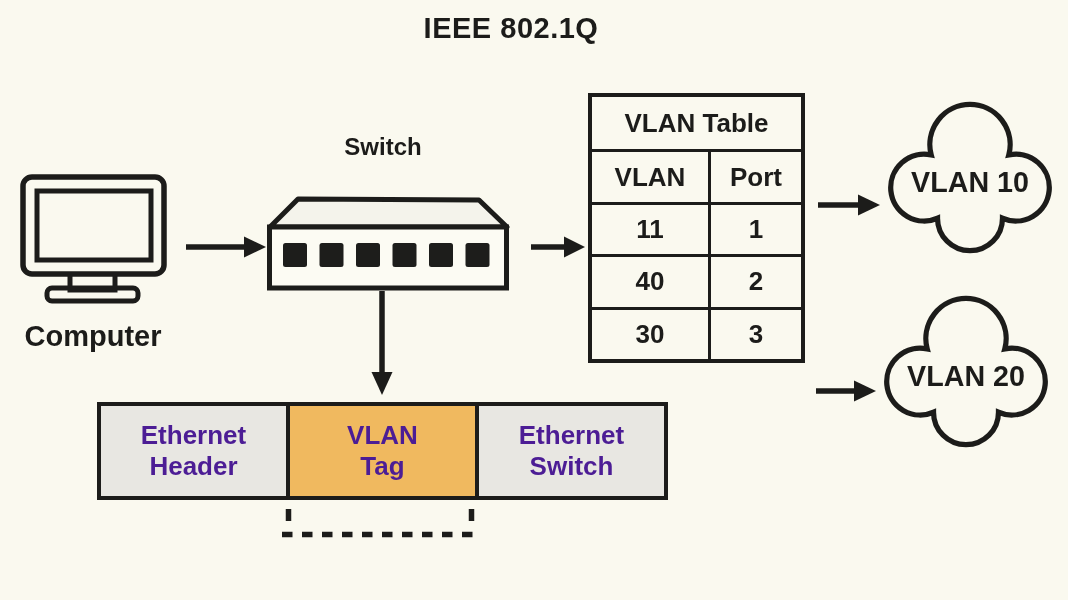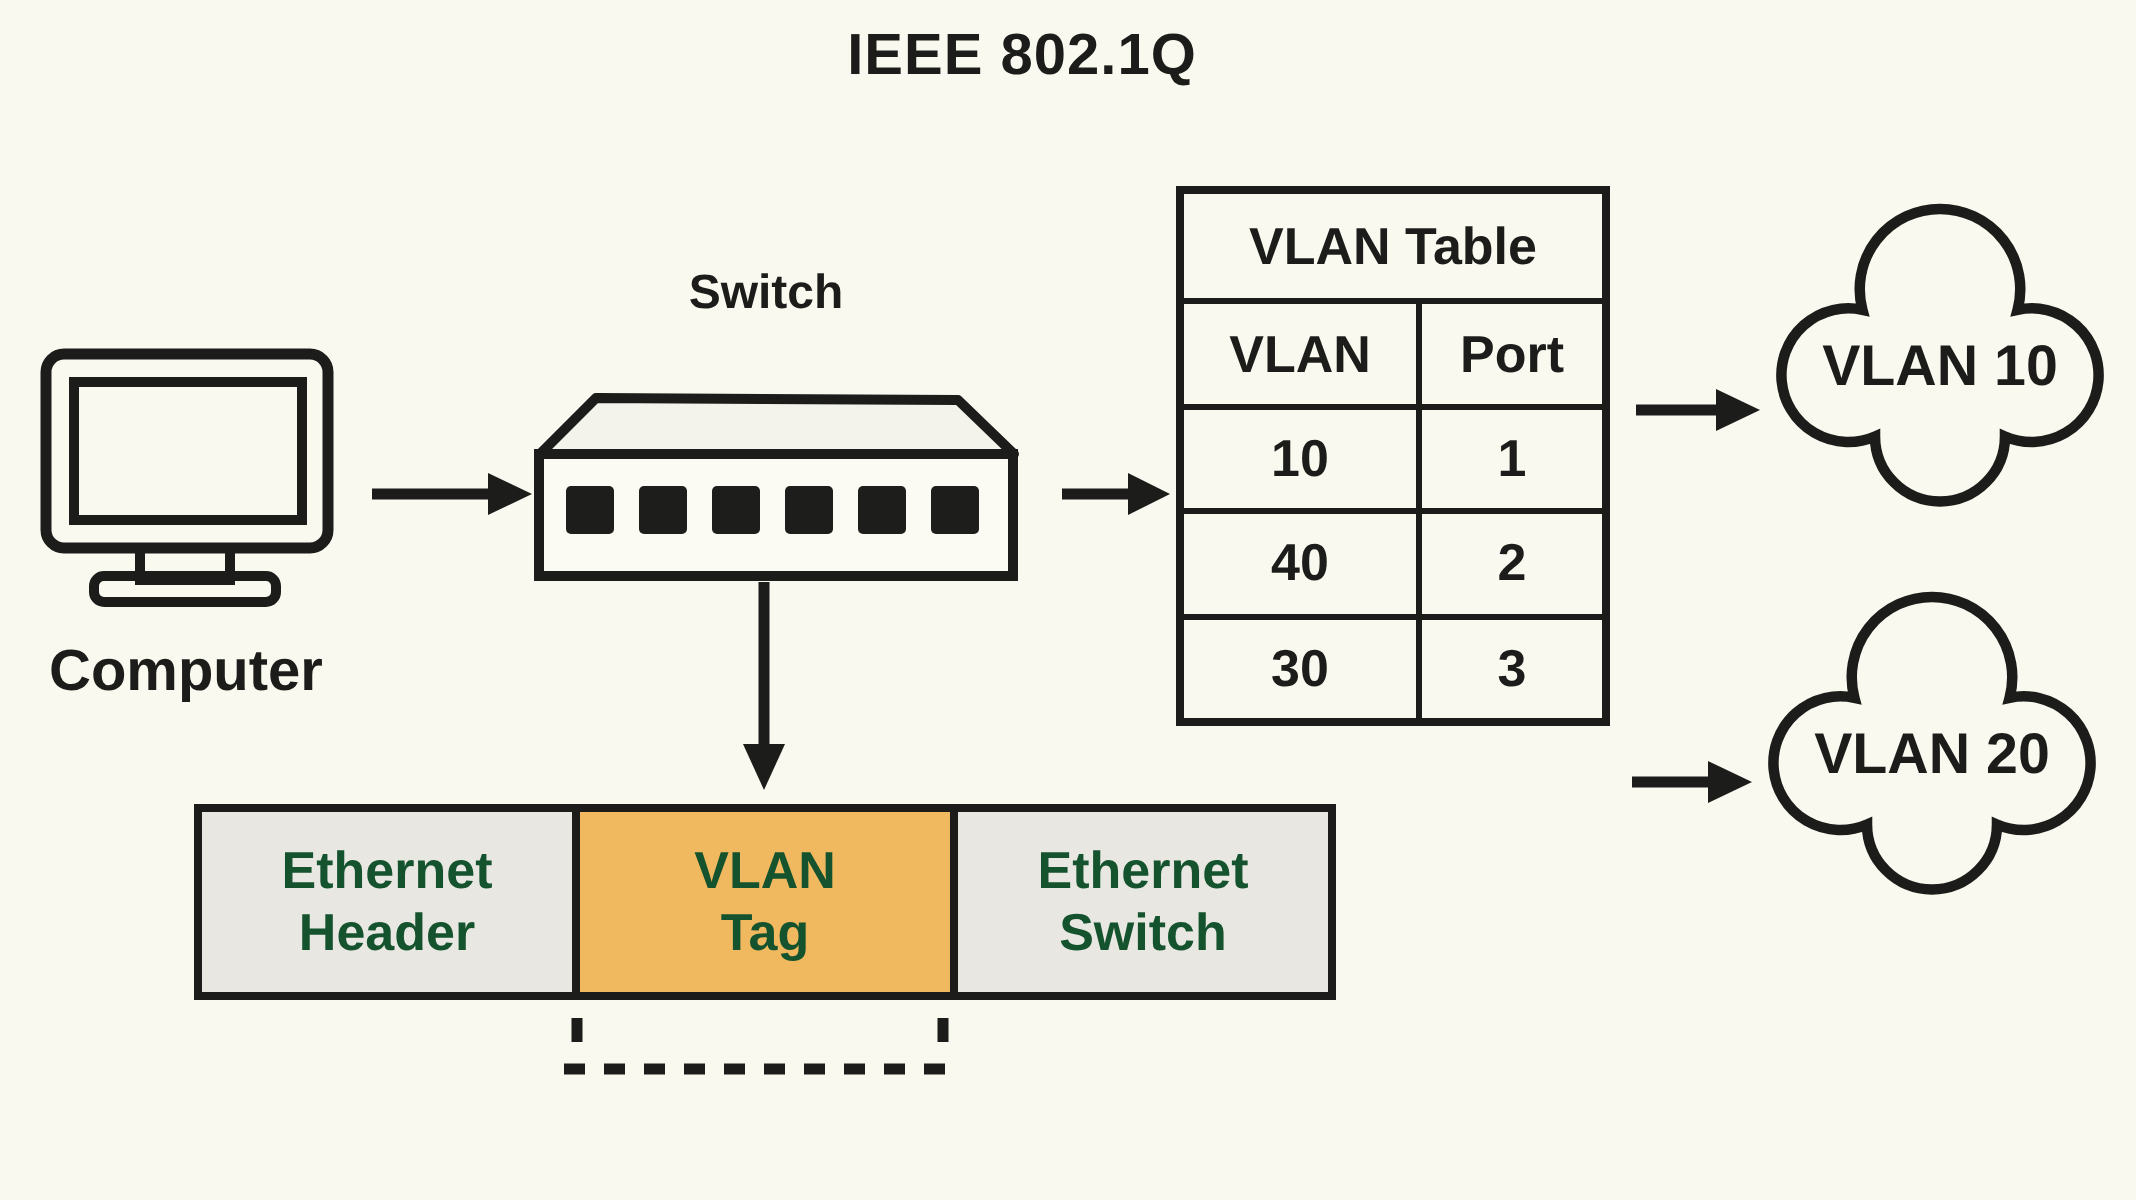--- a/index.html
+++ b/index.html
@@ -34,21 +34,21 @@
   .vt-c2 { border-left:3.5px solid #1C1C1A; }
 
   
   #frame {
     left:97px; top:402px; width:571px; height:98px;
     display:flex; border:4px solid #1C1C1A;
   }
   .frame-section {
     flex:1; display:flex; flex-direction:column;
     align-items:center; justify-content:center;
-    color:#14532d; font-weight:bold; font-size:26px; line-height:31px;
+    color:#4c1d95; font-weight:bold; font-size:26px; line-height:31px;
   }
   .frame-section + .frame-section { border-left:4px solid #1C1C1A; }
 
   svg { display:block; }
 </style>
 </head>
 <body>
 
 <div id="canvas" style="background-color: rgb(250, 249, 239); padding-left: 36px;">
 
@@ -86,21 +86,21 @@
 
   <svg class="abs" style="left:368px; top:291px;" width="28" height="104" viewBox="0 0 28 104">
     <line x1="14" y1="0" x2="14" y2="82" stroke="#1C1C1A" stroke-width="5.5"></line>
     <polygon points="3.5,81 24.5,81 14,104" fill="#1C1C1A"></polygon>
   </svg>
 
   <div id="vlan-table" class="abs">
     <div class="vt-cell vt-title">VLAN Table</div>
     <div class="vt-cell vt-row">VLAN</div>
     <div class="vt-cell vt-row vt-c2">Port</div>
-    <div class="vt-cell vt-row">10</div>
+    <div class="vt-cell vt-row">11</div>
     <div class="vt-cell vt-row vt-c2">1</div>
     <div class="vt-cell vt-row">40</div>
     <div class="vt-cell vt-row vt-c2">2</div>
     <div class="vt-cell vt-row">30</div>
     <div class="vt-cell vt-row vt-c2">3</div>
   </div>
 
   <svg class="abs" style="left:818px; top:191px;" width="62" height="28" viewBox="0 0 62 28">
     <line x1="0" y1="14" x2="41" y2="14" stroke="#1C1C1A" stroke-width="5.5"></line>
     <polygon points="40,3.5 62,14 40,24.5" fill="#1C1C1A"></polygon>

